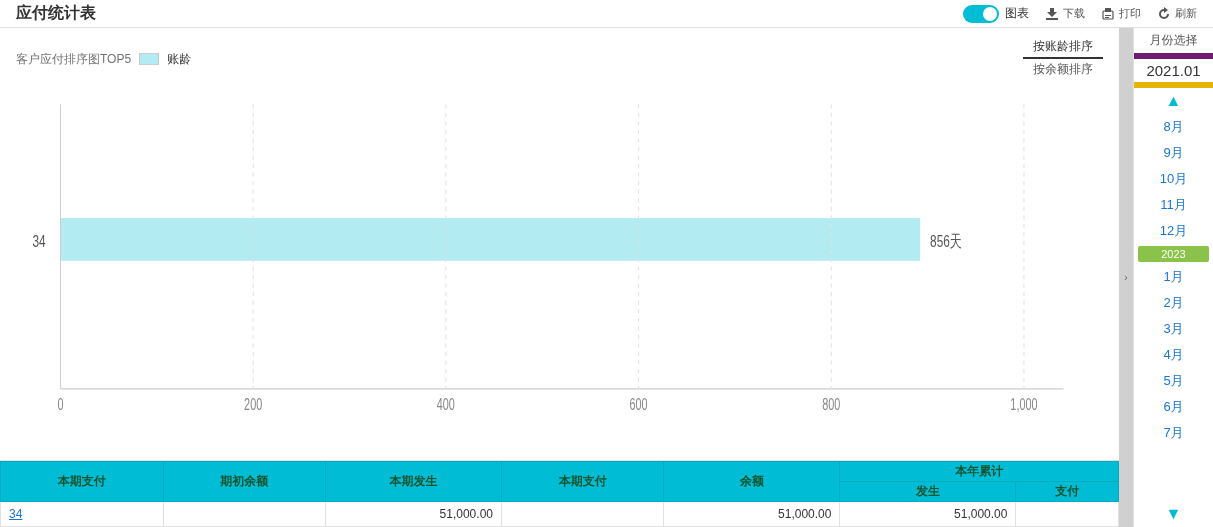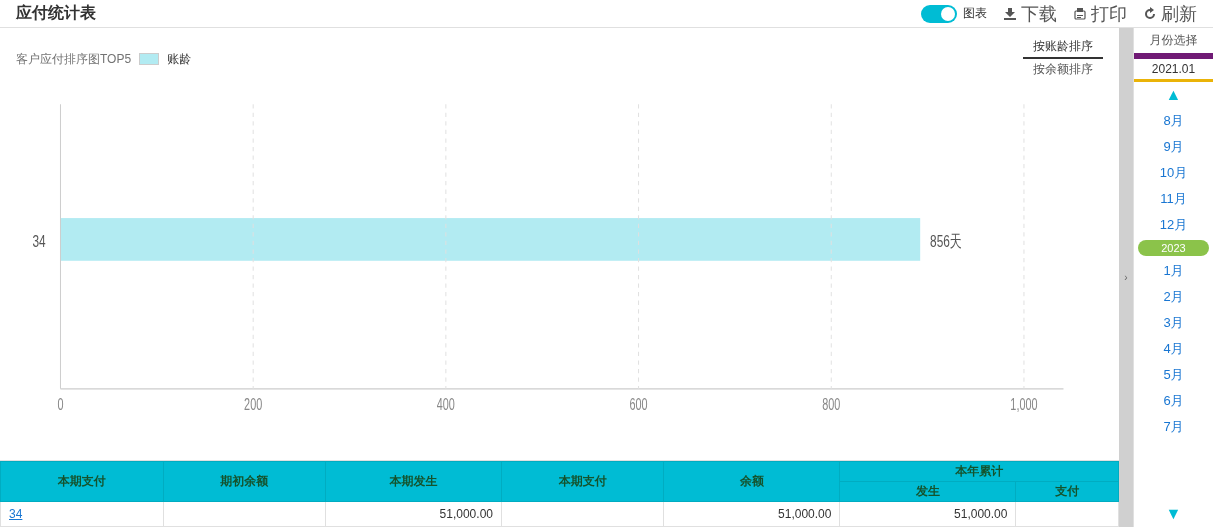--- a/index.html
+++ b/index.html
@@ -7,21 +7,21 @@
 
     .app-container { width: 1213px; height: 527px; display: flex; flex-direction: column; background: #fff; overflow: hidden; }
 
     
     .header { display: flex; align-items: center; justify-content: space-between; padding: 8px 16px; border-bottom: 1px solid #e0e0e0; background: #fff; height: 28px; }
     .header-title { font-size: 16px; font-weight: bold; color: #333; }
     .header-actions { display: flex; align-items: center; gap: 16px; }
     .toggle-wrapper { display: flex; align-items: center; gap: 6px; }
     .toggle-switch { width: 36px; height: 18px; background: #00bcd4; border-radius: 9px; position: relative; cursor: pointer; }
     .toggle-switch::after { content: ''; width: 14px; height: 14px; background: #fff; border-radius: 50%; position: absolute; top: 2px; right: 2px; }
-    .action-btn { display: flex; align-items: center; gap: 4px; cursor: pointer; color: #555; font-size: 18px; }
+    .action-btn { display: flex; align-items: center; gap: 4px; cursor: pointer; color: #555; font-size: 11px; }
 
     
     .main-content { display: flex; flex: 1; overflow: hidden; }
 
     
     .chart-area { flex: 1; display: flex; flex-direction: column; overflow: hidden; }
 
     
     .chart-header { display: flex; align-items: center; justify-content: space-between; padding: 8px 16px; }
     .chart-legend { display: flex; align-items: center; gap: 8px; }
@@ -40,25 +40,25 @@
     .data-table { width: 100%; border-collapse: collapse; }
     .data-table th { background: #00bcd4; color: #14532d; text-align: center; padding: 1px 8px; font-size: 12px; border: 1px solid #00acc1; }
     .data-table td { text-align: center; padding: 5px 8px; font-size: 12px; border: 1px solid #e0e0e0; background: #fff; }
     .data-table td.left { text-align: left; }
     .data-table td.right { text-align: right; }
     .data-table td a { color: #1976d2; text-decoration: underline; cursor: pointer; }
 
     
     .right-sidebar { width: 80px; border-left: 1px solid #e0e0e0; background: #fff; display: flex; flex-direction: column; overflow: hidden; }
     .sidebar-title { font-size: 12px; color: #555; padding: 4px 6px; border-bottom: 6px solid #701a75; text-align: center; }
-    .sidebar-year-input { width: 100%; padding: 3px 4px; font-size: 12px; border: none; border-bottom: 3px solid #eab308; text-align: center; color: #333; }
+    .sidebar-year-input { width: 100%; padding: 3px 4px; font-size: 15px; border: none; border-bottom: 6px solid #eab308; text-align: center; color: #333; }
     .sidebar-scroll-btn { display: flex; justify-content: center; align-items: center; padding: 4px 0; cursor: pointer; color: #00bcd4; font-size: 16px; }
     .month-list { flex: 1; overflow-y: auto; }
     .month-item { text-align: center; padding: 4px 16px; cursor: pointer; font-size: 13px; color: #1976d2; }
-    .month-item.year-badge { background: #8bc34a; color: #fff; font-size: 11px; padding: 2px 4px; margin: 2px 4px; border-radius: 8px; }
+    .month-item.year-badge { background: #8bc34a; color: #fff; font-size: 11px; padding: 2px 4px; margin: 2px 4px; border-radius: 2px; }
 
     .right-panel { position: relative; display: flex; }
 
     .chevron-btn { width: 14px; background: #d0d0d0; display: flex; align-items: center; justify-content: center; cursor: pointer; font-size: 10px; color: #666; }
   </style>
 </head>
 <body>
 
 <div class="app-container">
 

